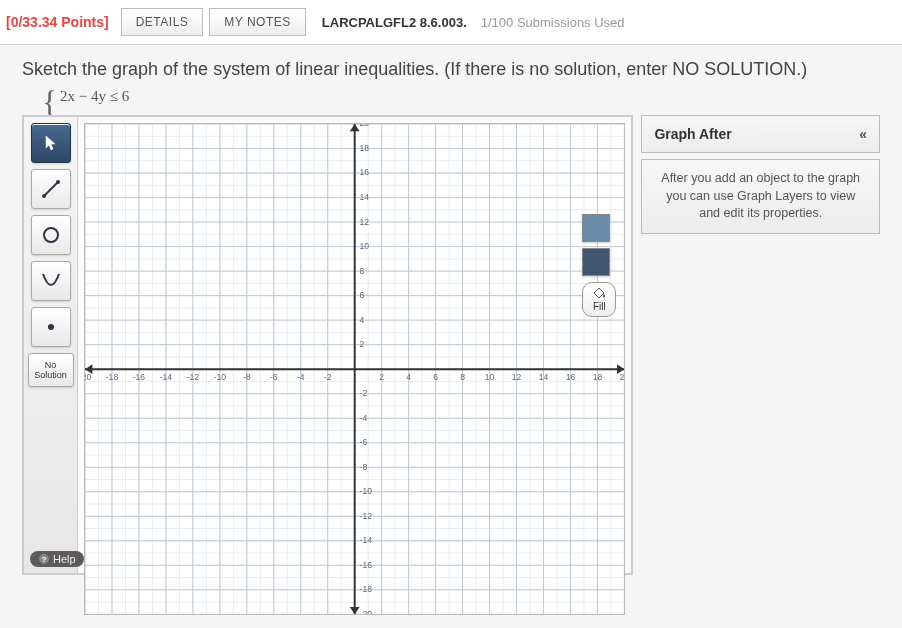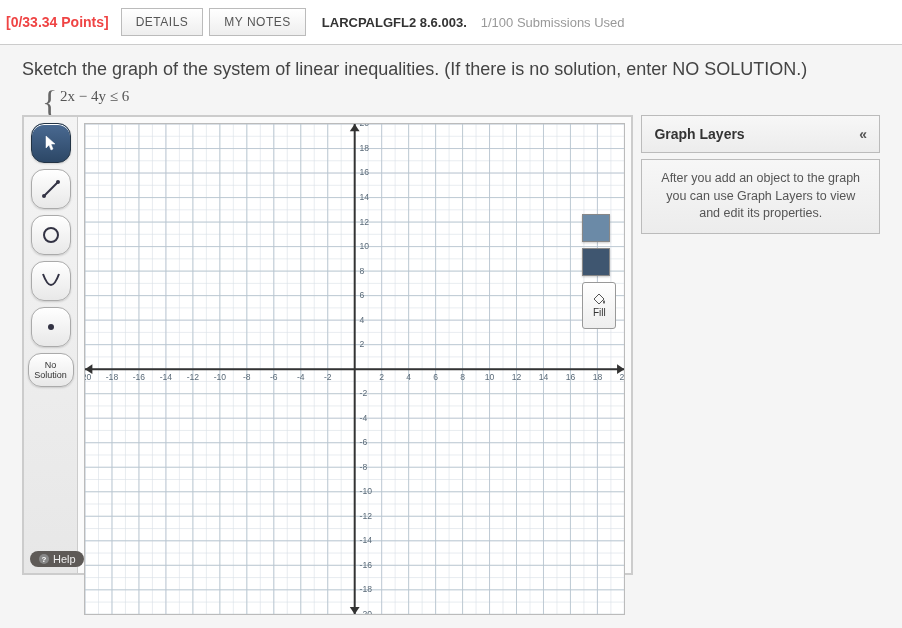--- a/index.html
+++ b/index.html
@@ -87,21 +87,21 @@
     flex-direction: column;
     align-items: center;
     padding-top: 6px;
     gap: 6px;
   }
   .tbtn {
     width: 40px;
     height: 40px;
     background: linear-gradient(#fff,#e8e8e8);
     border: 1px solid #aaa;
-    border-radius: 13px;
+    border-radius: 3px;
     display: flex;
     align-items: center;
     justify-content: center;
     cursor: pointer;
     font-size: 14px;
     color: #333;
     box-shadow: inset 0 1px 0 #fff, 0 1px 2px rgba(0,0,0,.15);
   }
   .tbtn.selected {
     background: linear-gradient(#4a6a92,#2c4766);
@@ -139,22 +139,22 @@
   .fill-swatch {
     width: 28px; height: 28px;
     border: 1px solid #888;
     margin-bottom: 6px;
     box-shadow: 0 1px 2px rgba(0,0,0,.2);
   }
   .fill-swatch.gray { background:#6b8aa7; }
   .fill-swatch.dark { background:#3f5670; }
   .fillbtn {
     border:1px solid #999; background:linear-gradient(#fff,#eee);
-    font-size:10px; padding:10px 4px; text-align:center;
-    border-radius:3px; cursor:pointer; display:flex; flex-direction:column; align-items:center;
+    font-size:10px; padding:4px 4px; text-align:center;
+    border-radius:10px; cursor:pointer; display:flex; flex-direction:column; align-items:center;
     gap:2px;
   }
   .help {
     position:absolute; left:6px; bottom:6px;
     background:#5e5a57; color:#eee; font-size:11px;
     padding:2px 8px; border-radius:10px;
     display:flex; align-items:center; gap:3px;
     cursor:pointer;
   }
   .layers {
@@ -422,18 +422,18 @@
       <svg width="12" height="12" viewBox="0 0 12 12">
           <circle cx="6" cy="6" r="5" fill="#888"></circle>
           <text x="6" y="9" text-anchor="middle" font-size="8" fill="#fff" font-weight="bold">?</text>
         </svg>
       <span>Help</span>
     </div>
   </div>
 
   <div class="layers">
     <div class="layers-head">
-      <span>Graph Layers</span>
+      <span>Graph After</span>
       <span class="collapse">«</span>
     </div>
     <div class="layers-body">After you add an object to the graph you can use Graph Layers to view and edit its properties.</div>
   </div>
 </div>
 
 </body></html>

